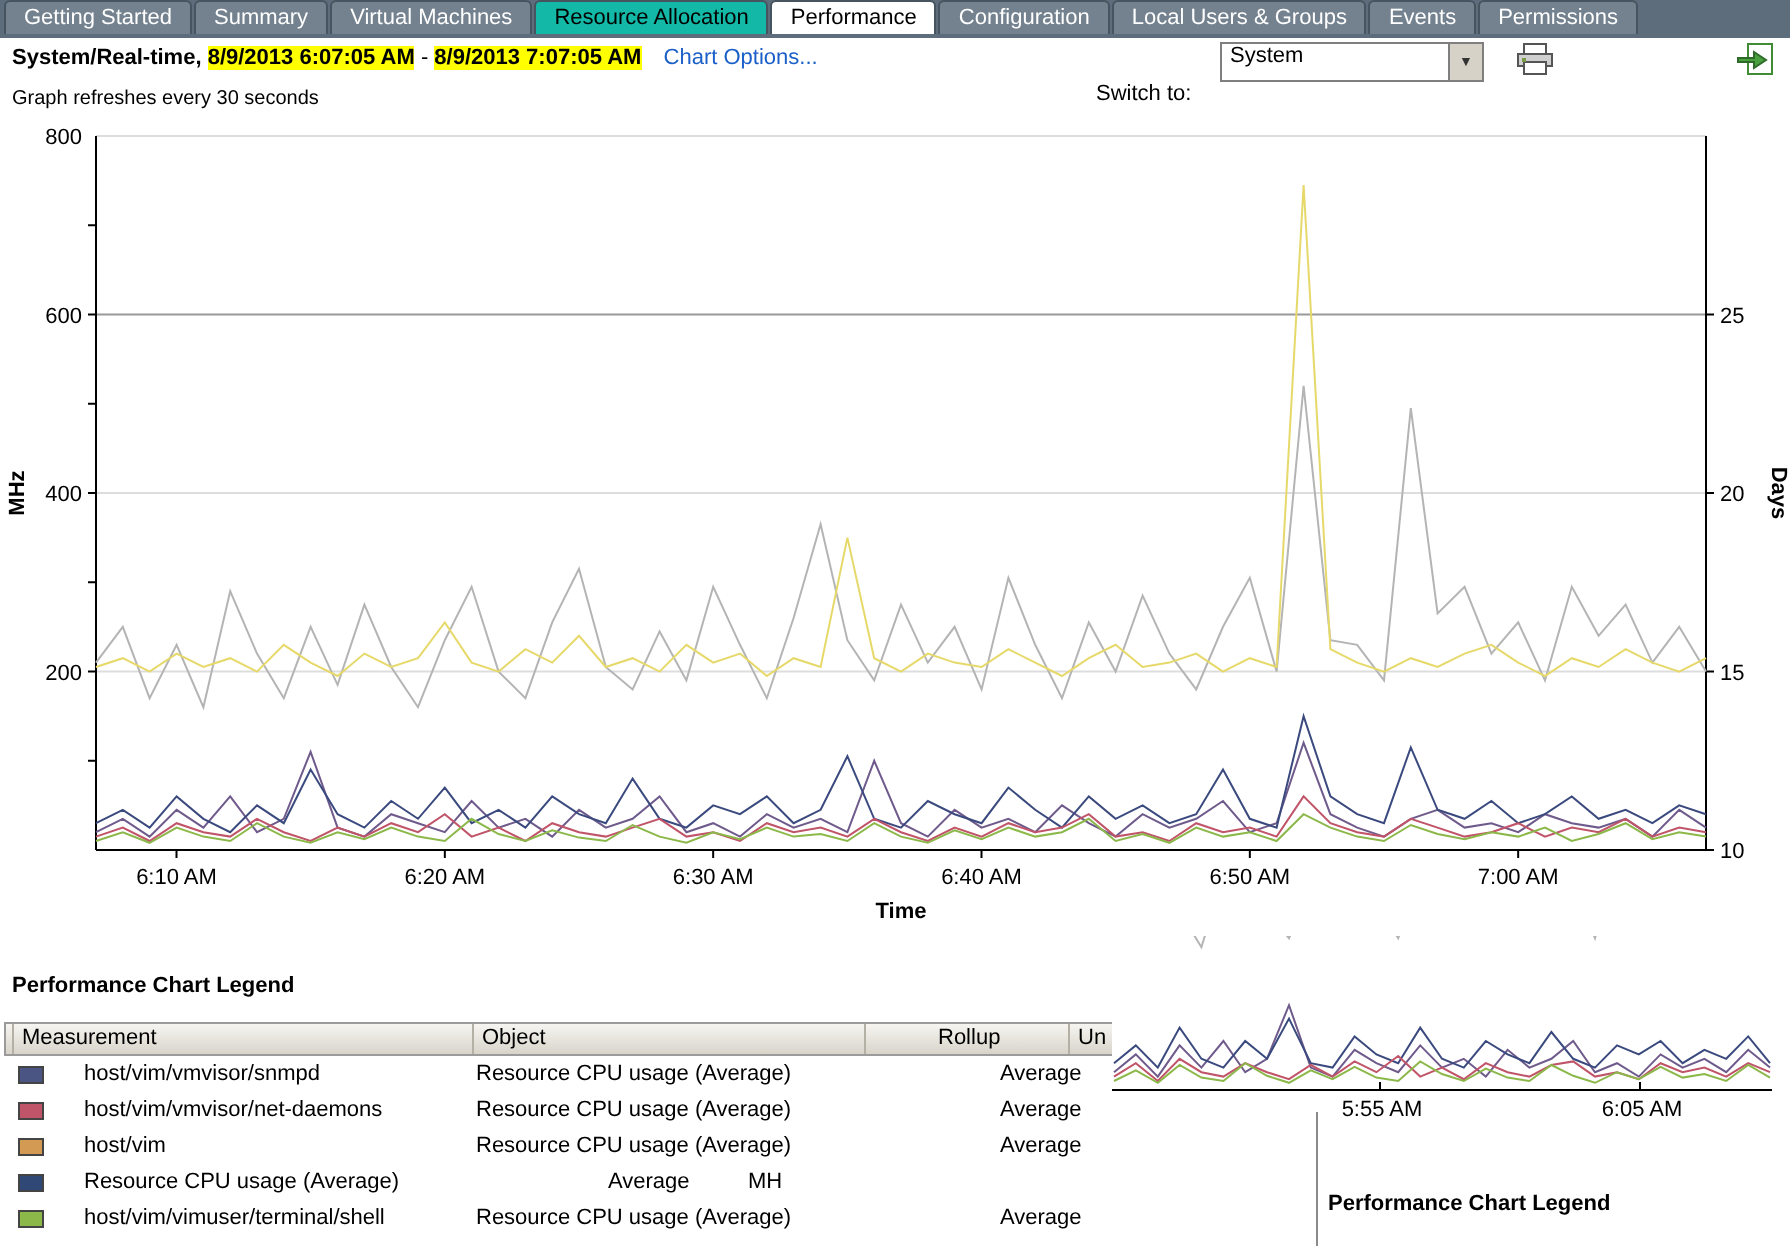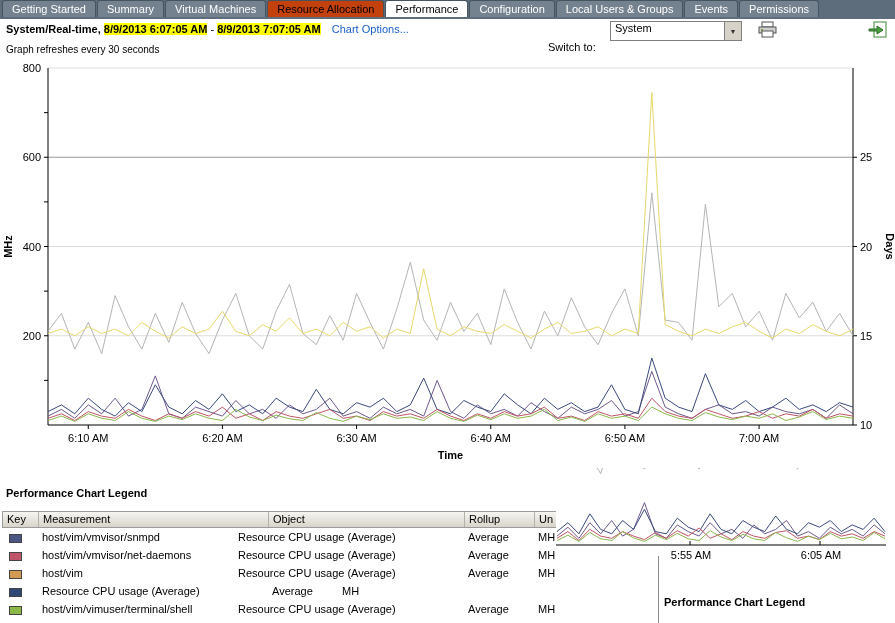--- a/index.html
+++ b/index.html
@@ -7,21 +7,21 @@
     font-family:"Liberation Sans", sans-serif; font-size:11px; color:#000; }
   #app { position:relative; width:895px; height:623px; background:#fff; }
 
   
   .tabbar { position:absolute; left:0; top:0; width:895px; height:19px;
     background:#5d6d7b; display:flex; padding-left:2px; gap:1px; }
   .tab { height:17px; padding:2px 9px 2px; background:#74828f; color:#fff;
     border:1px solid #46545f; border-bottom:none; border-radius:3px 3px 0 0;
     white-space:nowrap; cursor:default; }
   .tab.active { background:#ffffff; color:#000; }
-  .tab.highlight { background:#c2410c; color:#000; }
+  .tab.highlight { background:#14b8a6; color:#000; }
 
   
   .hdr-line1 { position:absolute; left:6px; top:23px; white-space:nowrap; }
   .hdr-title { font-weight:bold; }
   .hl { background:#ffff00; font-weight:bold;margin-top:20px; }
   .link { color:#1a5fc8; margin-left:8px; cursor:pointer; }
   .switch-label { position:absolute; left:548px; top:41px; }
   .dropdown { position:absolute; left:610px; top:21px; width:132px; height:20px;
     background:#fff; border:1px solid #7f7f7f; display:flex; }
   .dropdown .val { flex:1; padding:0 4px; overflow:hidden; }
@@ -39,21 +39,21 @@
   .legend-table { position:absolute; left:2px; top:511px; width:560px; }
   .lt-header { display:flex; height:17px; background:linear-gradient(#f6f5f1,#d8d4ca);
     border:1px solid #9b9b9b;justify-content:flex-end; }
   .lt-header .cell { padding:1px 4px; border-right:1px solid #b3b0a6; overflow:hidden;
     white-space:nowrap; }
   .lt-row { display:flex; height:18px; align-items:center; background:#fff; }
   .lt-row .cell { padding:0 4px; overflow:hidden; white-space:nowrap; }
   .c-key { width:36px; flex:none; }
   .c-obj { width:196px; flex:none; }
   .c-meas { width:230px; flex:none; }
-  .c-roll { width:70px; flex:none; }
+  .c-roll { width:70px; flex:none;margin-left:32px; }
   .c-unit { width:26px; flex:none; border-right:none !important; }
   .swatch { display:inline-block; width:13px; height:9px; border:1px solid #444;
     margin-left:3px; vertical-align:middle; }
 
   
   .popup { position:absolute; left:556px; top:468px; width:339px; height:155px; background:#fff; }
   #mini-chart { position:absolute; left:0; top:0; }
   .mini-label { position:absolute; top:81px; width:50px; text-align:center; }
   .popup-divider { position:absolute; left:102px; top:88px; width:1px; height:67px; background:#8a8a8a; }
   .popup-heading { position:absolute; left:108px; top:128px; font-weight:bold; white-space:nowrap; }

